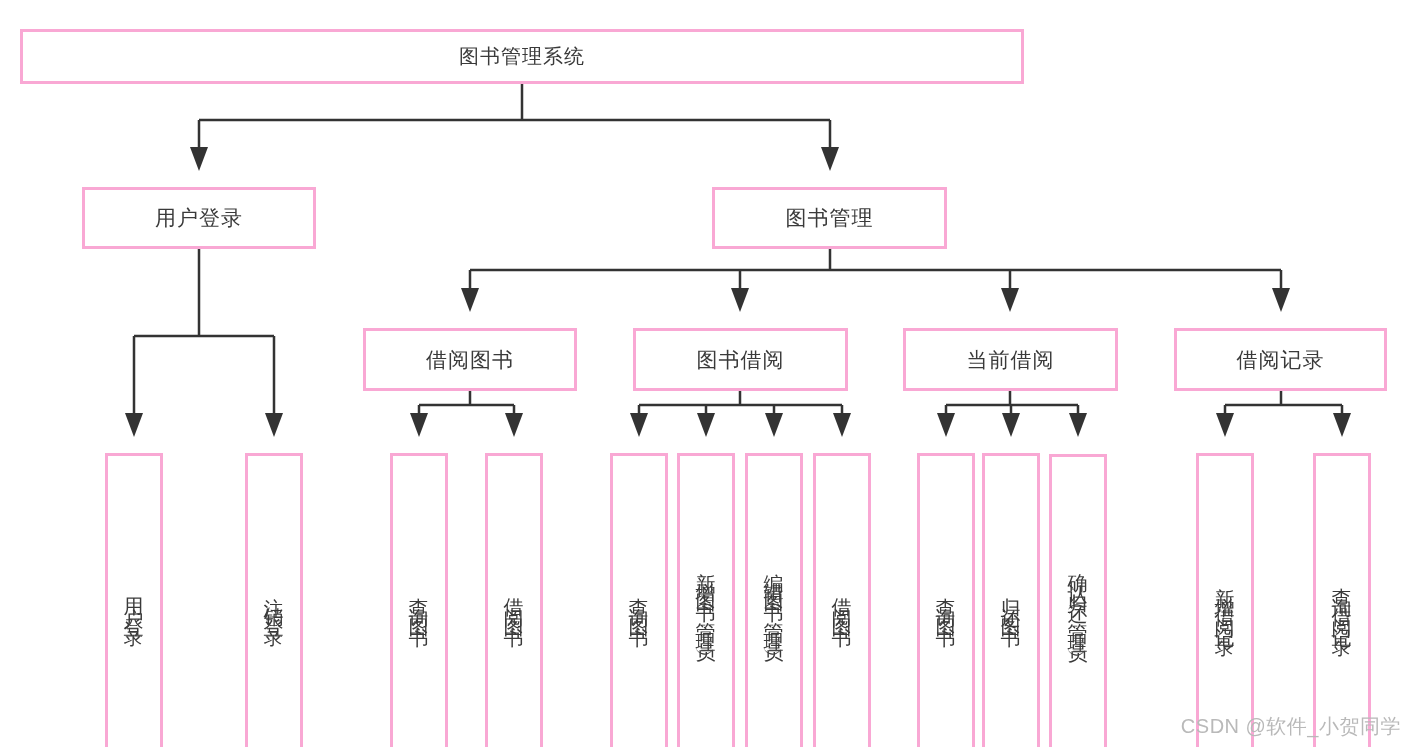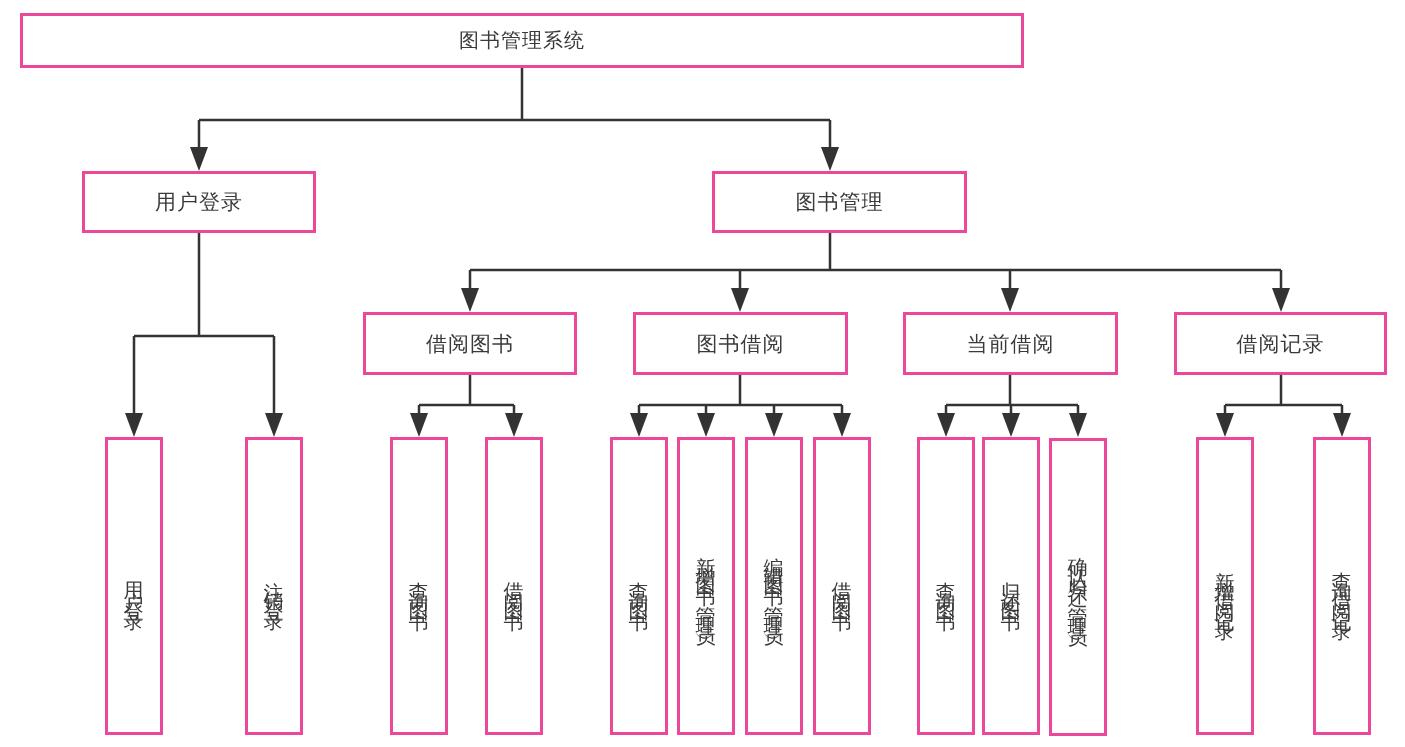--- a/index.html
+++ b/index.html
@@ -4,22 +4,22 @@
 <style>
   * { margin:0; padding:0; box-sizing:border-box; }
   html,body { background:#ffffff; }
   body { font-family:"Liberation Sans","DejaVu Sans",sans-serif; }
   .canvas {
     position:relative; width:1405px; height:747px;
     background:#ffffff; overflow:hidden; color:#333333;
   }
   svg.connectors { position:absolute; left:0; top:0; width:1405px; height:747px; }
   .box {
-    position:absolute; background:#ffffff; border:3px solid #ec4899;
-    display:flex; align-items:center; justify-content:center; z-index:2;
+    position:absolute; background:#ffffff; border:3px solid #f9a8d4;
+    display:flex; align-items:center; justify-content:center; z-index:2;margin-top:16px;
   }
   .h-box span {
     font-size:21px; color:#3a3a3a; letter-spacing:1px; white-space:nowrap;
   }
   .root-box span { font-size:20px; }
   .v-box .vtext {
     writing-mode:vertical-rl; text-orientation:mixed;
     font-size:20px; letter-spacing:10px; color:#3a3a3a; line-height:1;
   }
   .watermark {
@@ -65,21 +65,21 @@
     </g>
   </svg>
 
   <div class="box h-box root-box" style="left:20px;top:13px;width:1004px;height:55px;">
     <span>图书管理系统</span>
   </div>
 
   <div class="box h-box" style="left:82px;top:171px;width:234px;height:62px;">
     <span>用户登录</span>
   </div>
-  <div class="box h-box" style="left:712px;top:171px;width:255px;height:62px;">
+  <div class="box h-box" style="left:712px;top:171px;width:235px;height:62px;">
     <span>图书管理</span>
   </div>
 
   <div class="box h-box" style="left:363px;top:312px;width:214px;height:63px;">
     <span>借阅图书</span>
   </div>
   <div class="box h-box" style="left:633px;top:312px;width:215px;height:63px;">
     <span>图书借阅</span>
   </div>
   <div class="box h-box" style="left:903px;top:312px;width:215px;height:63px;">
@@ -126,14 +126,15 @@
     <span class="vtext">确认归还（管理员）</span>
   </div>
 
   <div class="box v-box" style="left:1196px;top:437px;width:58px;height:298px;">
     <span class="vtext">新增借阅记录</span>
   </div>
   <div class="box v-box" style="left:1313px;top:437px;width:58px;height:298px;">
     <span class="vtext">查询借阅记录</span>
   </div>
 
+  <div class="watermark">CSDN @软件_小贺同学</div>
 
 </div>
 
 </body></html>

